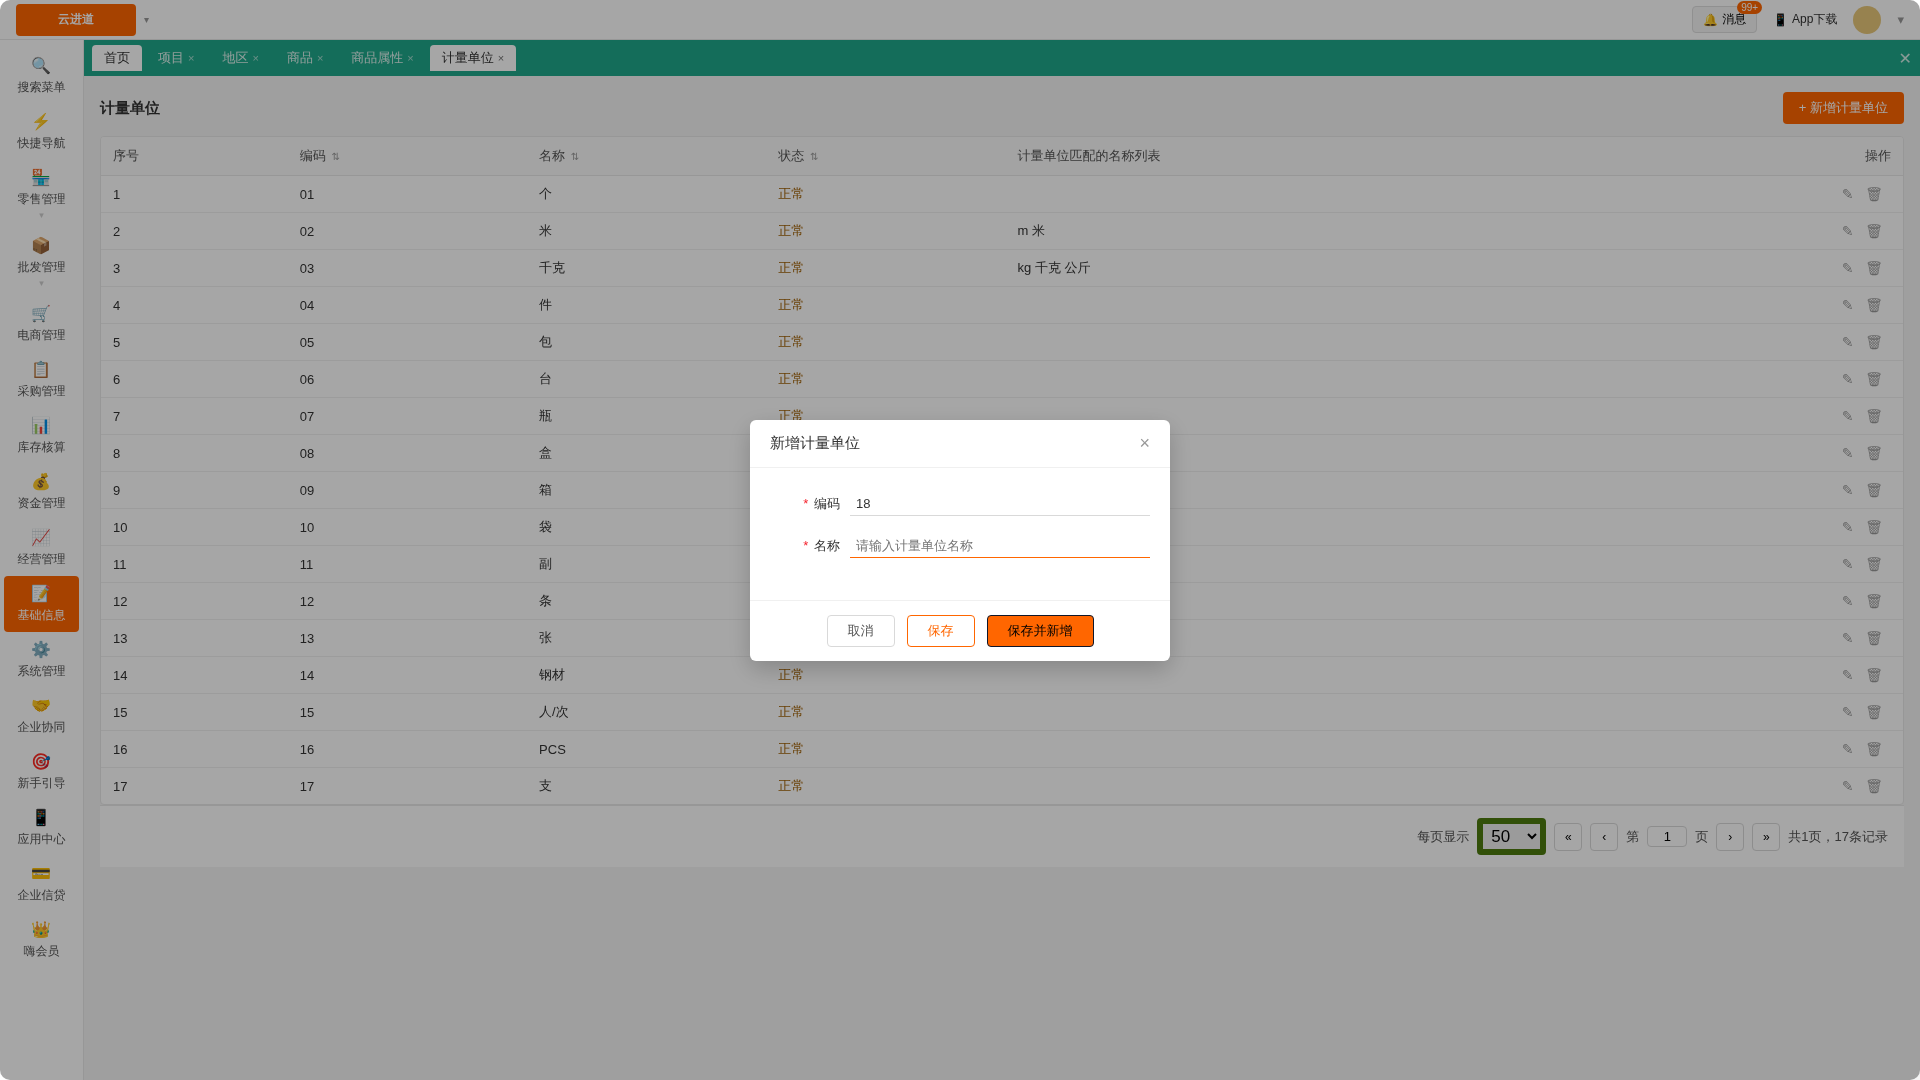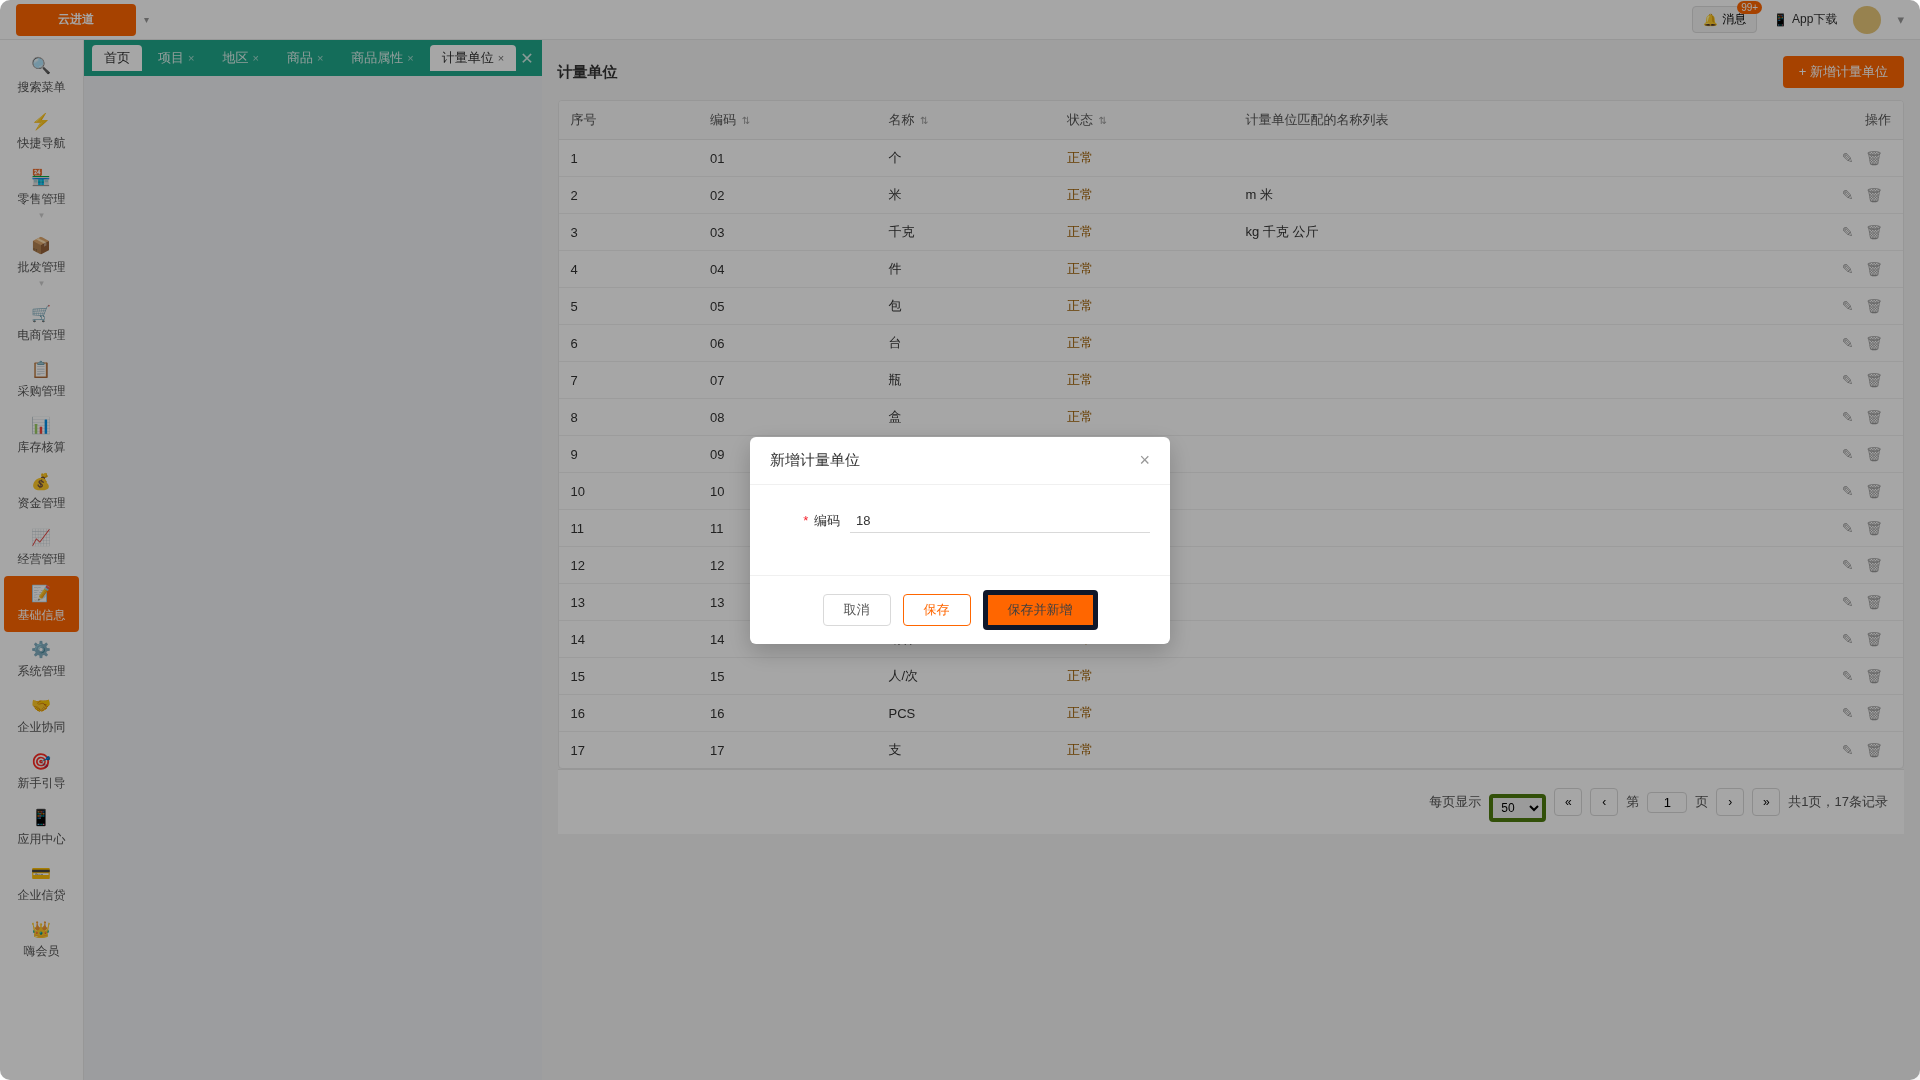--- a/index.html
+++ b/index.html
@@ -108,21 +108,21 @@
     .sidebar-item.active { background: #f60; color: #fff; border-radius: 4px; margin: 0 4px; }
     .sidebar-item .icon {
       font-size: 16px;
       margin-bottom: 2px;
     }
 
     
     .content-area {
       flex: 1;
       display: flex;
-      flex-direction: row;
+      flex-direction: column;
       overflow: hidden;
     }
 
     
     .tab-bar {
       background: #1fa88a;
       display: flex;
       align-items: center;
       height: 36px;
       padding: 0 8px;
@@ -244,26 +244,25 @@
       align-items: center;
       justify-content: flex-end;
       padding: 12px 16px;
       gap: 8px;
       font-size: 13px;
       color: #555;
       background: #fff;
       border-top: 1px solid #e8e8e8;
     }
     .page-size-select {
-      border: 4px solid #4d7c0f;
+      border: 6px solid #4d7c0f;
       border-radius: 4px;
       padding: 2px 4px;
-      font-size: 12px;
-      cursor: pointer;
-      margin-top: 12px;
+      font-size: 17px;
+      cursor: pointer;
     }
     .page-nav-btn {
       width: 28px;
       height: 28px;
       border: 1px solid #d9d9d9;
       border-radius: 4px;
       background: #fff;
       cursor: pointer;
       display: flex;
       align-items: center;
@@ -368,22 +367,22 @@
       border: 1px solid #f60;
       background: #fff;
       color: #f60;
       padding: 6px 20px;
       border-radius: 4px;
       cursor: pointer;
       font-size: 13px;
     }
     .btn-save-add {
       background: #f60;
-      color: #404040;
-      border: 5px solid #0f172a;
+      color: #000000;
+      border: 1px solid #0f172a;
       padding: 6px 20px;
       border-radius: 4px;
       cursor: pointer;
       font-size: 13px;
     }
     .nav-chevron {
       font-size: 10px;
       color: #999;
     }
   </style>
@@ -750,20 +749,27 @@
       <span class="modal-close">×</span>
     </div>
     <div class="modal-body">
       <div class="form-row">
         <label class="form-label">
           <span class="form-required">*</span>
           编码
         </label>
         <input class="form-input" type="text" value="18" style="">
       </div>
+      <div class="form-row">
+        <label class="form-label">
+          <span class="form-required">*</span>
+          名称
+        </label>
+        <input class="form-input active-input" type="text" placeholder="请输入计量单位名称" style="">
+      </div>
     </div>
     <div class="modal-footer">
       <button class="btn-cancel">取消</button>
       <button class="btn-save">保存</button>
       <button class="btn-save-add">保存并新增</button>
     </div>
   </div>
 </div>
 
 </body></html>

